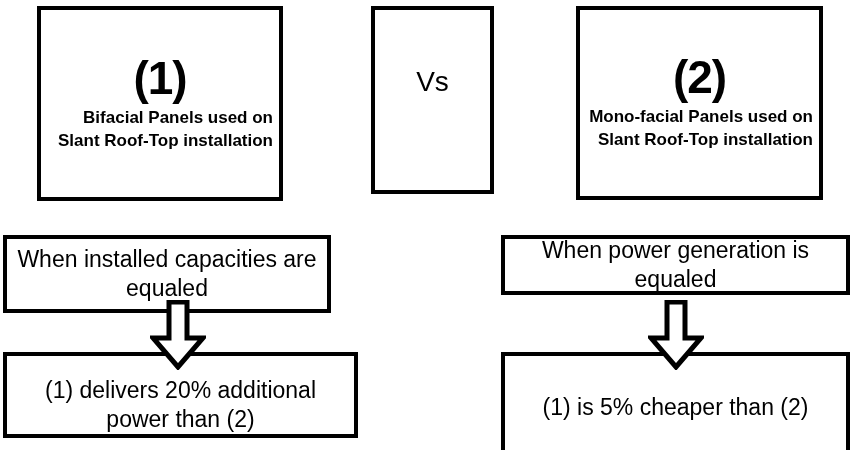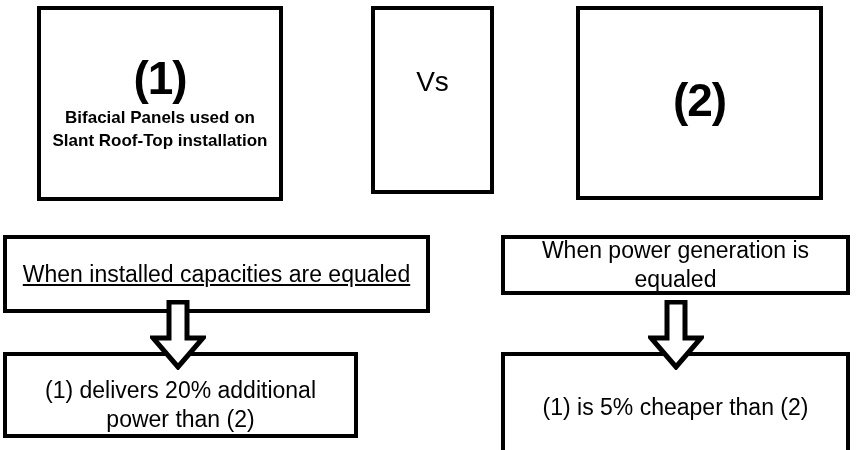--- a/index.html
+++ b/index.html
@@ -38,31 +38,32 @@
     font-weight: bold;
     line-height: 1.0;
     letter-spacing: -1px;
     margin-bottom: 6px;
   }
   .panel-desc {
     font-size: 17px;
     font-weight: bold;
     line-height: 1.33;
     padding: 0 6px;
+    text-align: right;
   }
   .vs-label {
     font-size: 28px;
     font-weight: normal;
     line-height: 1;
     position: relative;
     top: -18px;
   }
 
   
-  #box-cond-left   { left: 3px;   top: 235px; width: 427px; height: 78px; text-decoration: underline; }
+  #box-cond-left   { left: 3px;   top: 235px; width: 328px; height: 78px; }
   #box-result-left { left: 3px;   top: 352px; width: 355px; height: 86px; }
   #box-cond-right  { left: 501px; top: 235px; width: 349px; height: 60px; }
   #box-result-right{ left: 501px; top: 352px; width: 349px; height: 103px; }
 
   .stmt {
     font-size: 23px;
     font-weight: normal;
     line-height: 1.25;
     padding: 0 8px;
   }
@@ -89,20 +90,21 @@
     <div class="badge">(1)</div>
     <div class="panel-desc">Bifacial Panels used on Slant Roof-Top installation</div>
   </div>
 
   <div class="box" id="box-vs">
     <div class="vs-label">Vs</div>
   </div>
 
   <div class="box" id="box-monofacial">
     <div class="badge">(2)</div>
+    <div class="panel-desc">Mono-facial Panels used on Slant Roof-Top installation</div>
   </div>
 
   <div class="box" id="box-cond-left">
     <div class="stmt">When installed capacities are equaled</div>
   </div>
 
   <div class="arrow" id="arrow-left">
     <svg viewBox="0 0 56 70" xmlns="http://www.w3.org/2000/svg">
       <polygon points="19,2 37,2 37,38 53,38 28,67 3,38 19,38" fill="#ffffff" stroke="#000000" stroke-width="5" stroke-linejoin="miter"></polygon>
     </svg>

